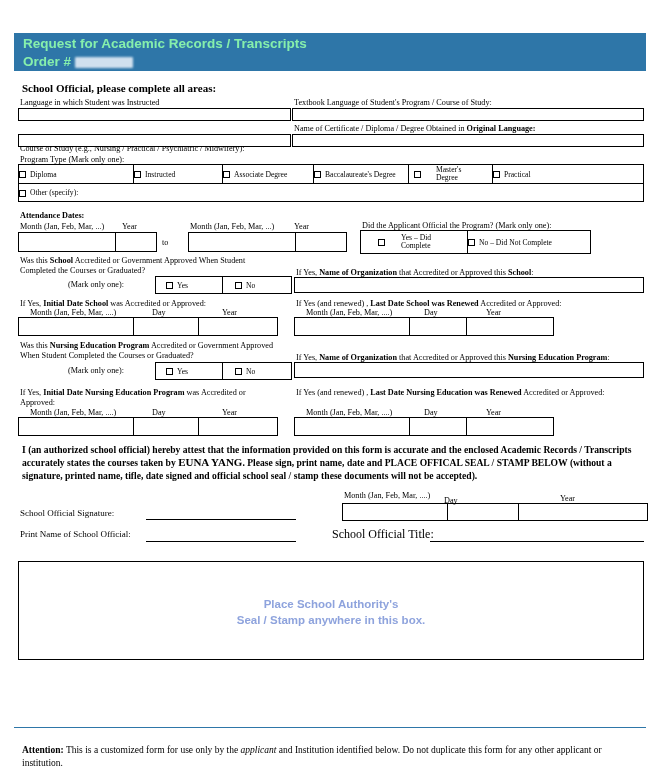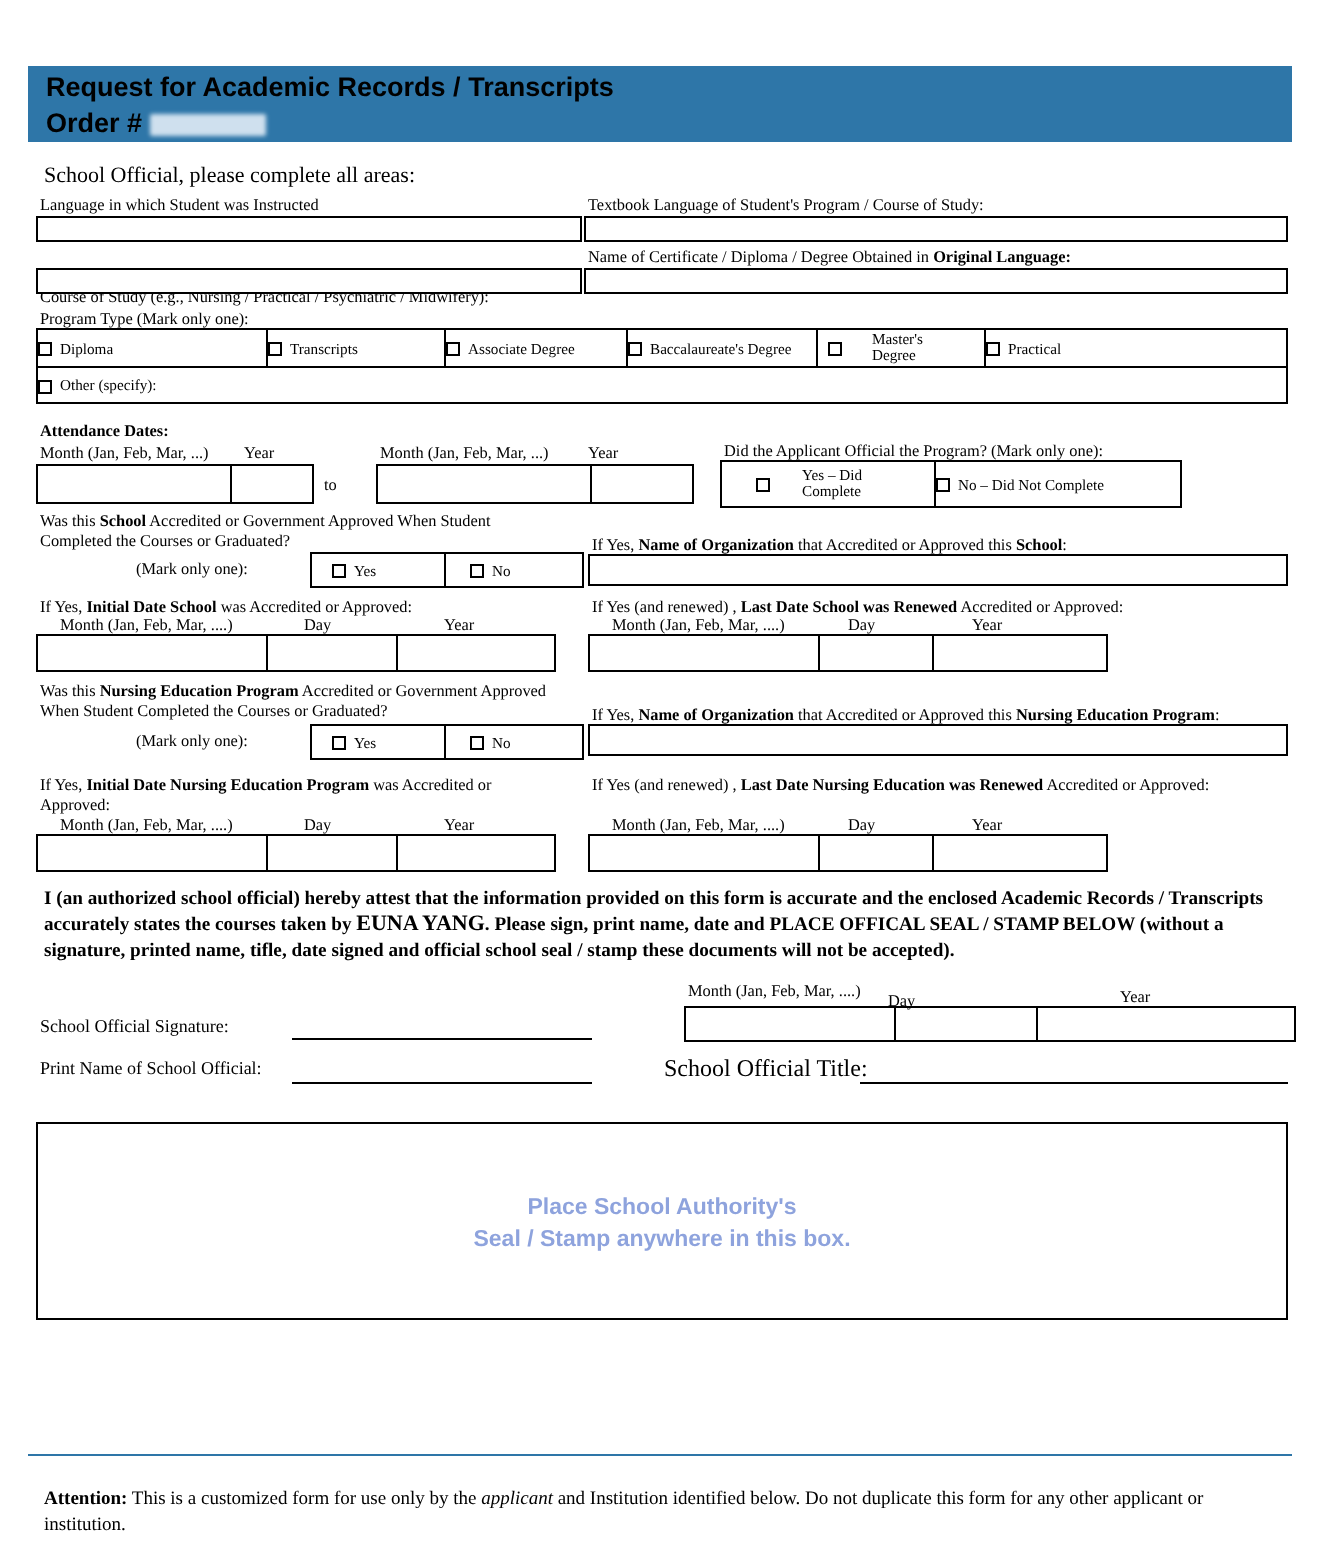--- a/index.html
+++ b/index.html
@@ -23,21 +23,21 @@
     box-sizing: border-box;
   }
   
   .header-band {
     position: absolute;
     left: 14px;
     top: 33px;
     width: 632px;
     height: 38px;
     background: #2e76a8;
-    color: #000000;
+    color: #86efac;
     font-family: "Liberation Sans", sans-serif;
     font-weight: bold;
     font-size: 13.5px;
     line-height: 18px;
     padding: 2px 0 0 9px;
     box-sizing: border-box;
   }
   .header-line2 {
     display: flex;
     align-items: center;
@@ -61,21 +61,21 @@
     line-height: 10px;
     white-space: nowrap;
   }
   .lbl-wrap {
     white-space: normal;
   }
   .b { font-weight: bold; }
   .i { font-style: italic; }
   .title-bold {
     font-family: "Liberation Serif", serif;
-    font-weight: normal;
+    font-weight: bold;
     font-size: 11px;
   }
   .fieldbox {
     border: 1px solid #000;
     background: #fff;
     box-sizing: border-box;
   }
   table.grid {
     border-collapse: collapse;
     table-layout: fixed;
@@ -198,21 +198,21 @@
 
   <div class="sec lbl" style="left:20px; top:155px;">Program Type (Mark only one):</div>
   <div class="sec" style="left:18px; top:164px;">
     <table class="grid" style="width:626px;padding-left:16px;">
       <tbody>
           <tr>
         <td style="width:114px; height:18px;" class="cbcell">
           <span class="cb"></span><span>Diploma</span>
         </td>
         <td style="width:88px;" class="cbcell">
-          <span class="cb"></span><span>Transcripts</span>
+          <span class="cb"></span><span>Instructed</span>
         </td>
         <td style="width:90px;" class="cbcell">
           <span class="cb"></span><span>Associate Degree</span>
         </td>
         <td style="width:94px;" class="cbcell">
           <span class="cb"></span><span>Baccalaureate's Degree</span>
         </td>
         <td style="width:78px; padding-left:5px;" class="cbcell2">
           <span style="display:inline-block; width:22px; vertical-align:middle;"><span class="cb"></span></span><span style="display:inline-block; width:46px; vertical-align:middle;">Master's Degree</span>
         </td>

